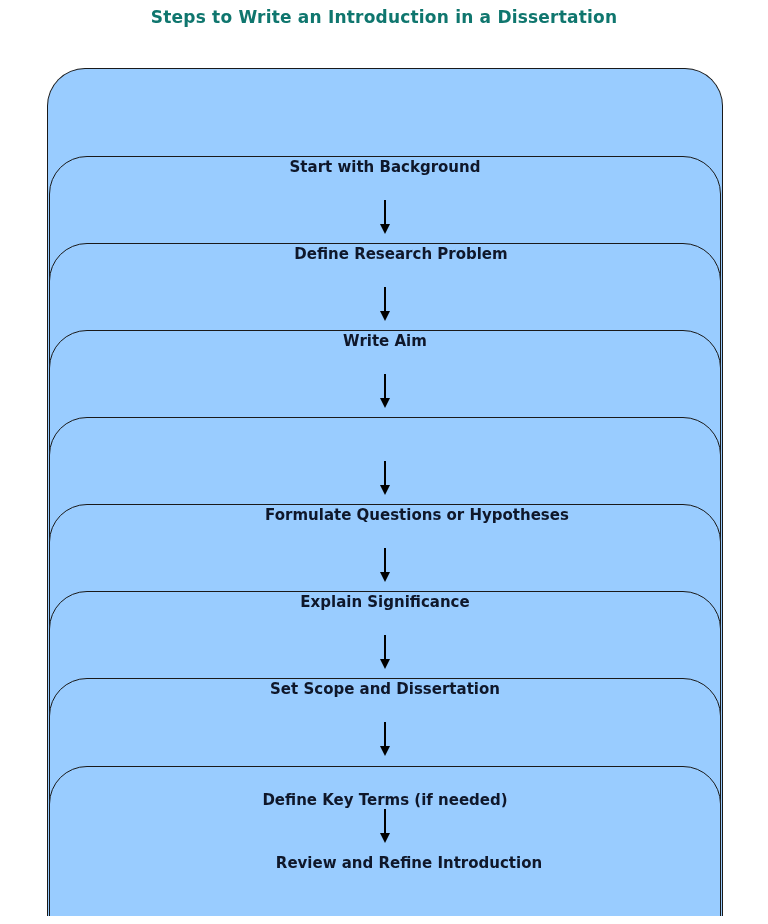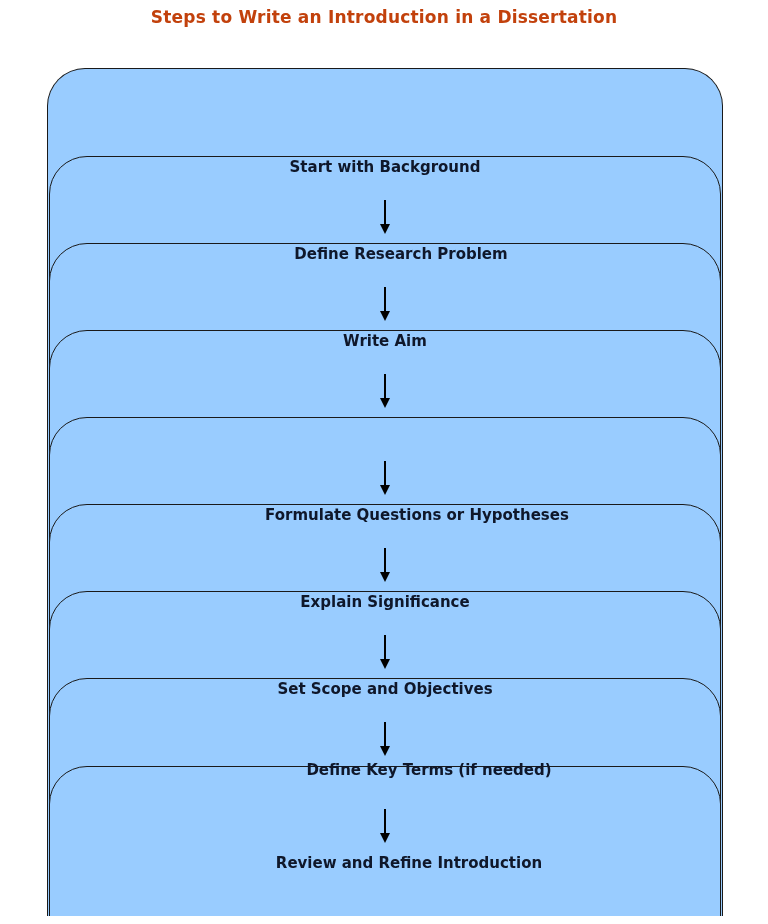--- a/index.html
+++ b/index.html
@@ -16,21 +16,21 @@
     font-family: "DejaVu Sans", "Liberation Sans", sans-serif;
   }
   .title {
     position: absolute;
     top: 7px;
     left: 0;
     width: 768px;
     text-align: center;
     font-size: 17px;
     font-weight: bold;
-    color: #c2410c;
+    color: #0f766e;
     letter-spacing: 0.2px;
   }
   .flow {
     position: absolute;
     left: 47px;
     top: 68px;
     width: 674px;
     height: 847px;
     background: #99ccff;
     border: 1px solid #1a1a1a;
@@ -67,21 +67,21 @@
     color: #0f172a;
     white-space: nowrap;
   }
   .lbl.l1 { top: 89px;  }
   .lbl.l2 { top: 176px; padding-left: 16px; }
   .lbl.l3 { top: 263px; }
   .lbl.l4 { top: 350px; }
   .lbl.l5 { top: 437px; padding-left: 32px; }
   .lbl.l6 { top: 524px; }
   .lbl.l7 { top: 611px; }
-  .lbl.l8 { top: 692px; padding-left: 44px; }
+  .lbl.l8 { top: 722px; }
   .lbl.l9 { top: 785px; margin-left: 24px; }
   .arrow {
     position: absolute;
     left: 50%;
     margin-left: -5px;
     width: 10px;
     height: 34px;
   }
   .arrow.a1 { top: 131px; }
   .arrow.a2 { top: 218px; }
@@ -157,18 +157,18 @@
     <div class="arrow a8">
         <i class="shaft"></i>
         <i class="head"></i>
       </div>
 
     <div class="lbl l1">Start with Background</div>
     <div class="lbl l2">Define Research Problem</div>
     <div class="lbl l3">Write Aim</div>
     <div class="lbl l5">Formulate Questions or Hypotheses</div>
     <div class="lbl l6">Explain Significance</div>
-    <div class="lbl l7">Set Scope and Objectives</div>
+    <div class="lbl l7">Set Scope and Dissertation</div>
     <div class="lbl l8">Define Key Terms (if needed)</div>
     <div class="lbl l9">Review and Refine Introduction</div>
 
   </div>
 </div>
 
 </body></html>

